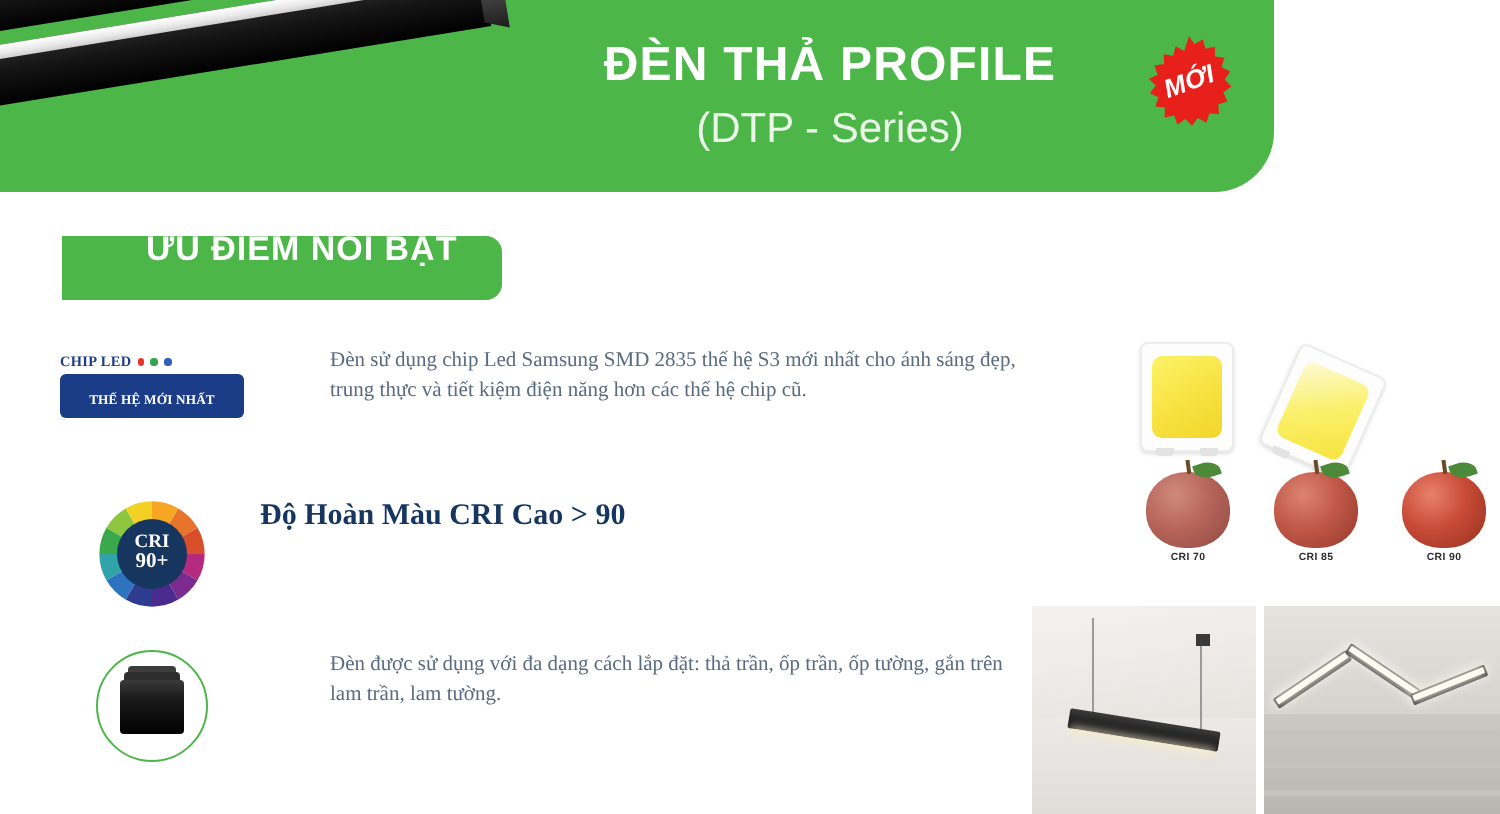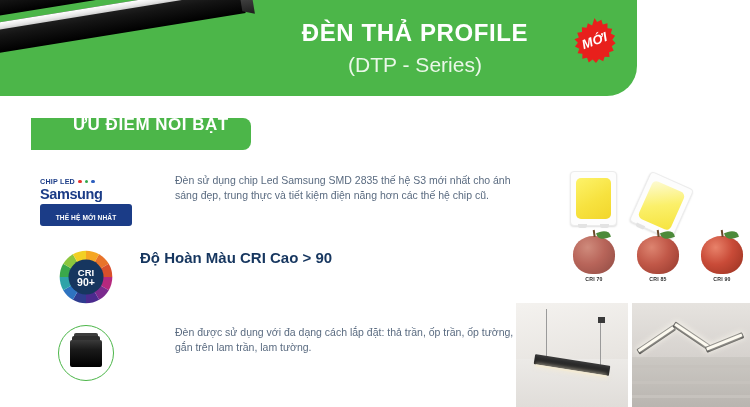--- a/index.html
+++ b/index.html
@@ -71,21 +71,21 @@
     height: 32px; padding: 0 22px 18px 42px;
     background: #4CB649;
     border-top-right-radius: 8px; border-bottom-right-radius: 8px;
     display:flex; align-items:center;margin-left:31px;
   }
   .section-band span {
     color:#fff; font-size:17px; font-weight:700; letter-spacing:.5px; white-space:nowrap;
   }
 
   
-  .features { position:absolute; left: 10px; top: 168px; width: 512px; }
+  .features { position:absolute; left: 0; top: 168px; width: 512px; font-family: Liberation Serif, serif; }
   .feature { position: relative; min-height: 66px; padding-left: 130px; margin-bottom: 10px; }
   .feature-icon {
     position:absolute; left: 30px; top: 0; width: 92px; height: 62px;
     display:flex; align-items:flex-start; justify-content:center;
   }
   .f-title {
     color:#16365F; font-size: 15px; font-weight: 700; line-height: 1.2;
     margin-top: 2px;
   }
   .f-body {
@@ -264,21 +264,20 @@
       <div class="feature-icon">
         <div class="samsung-logo">
           <div class="sl-row1">
             <span class="sl-chip">CHIP LED</span>
             <span class="sl-dots">
               <i style="background:#E8352E"></i>
                 <i style="background:#33A64B"></i>
                 <i style="background:#2E5FBF"></i>
             </span>
           </div>
-          <div class="sl-name">Samsung</div>
           <div class="sl-box">
             <span>THẾ HỆ MỚI NHẤT</span>
           </div>
         </div>
       </div>
       <div class="f-body">Đèn sử dụng chip Led Samsung SMD 2835 thế hệ S3 mới nhất cho ánh sáng đẹp, trung thực và tiết kiệm điện năng hơn các thế hệ chip cũ.</div>
     </div>
 
     <div class="feature">
       <div class="feature-icon">

